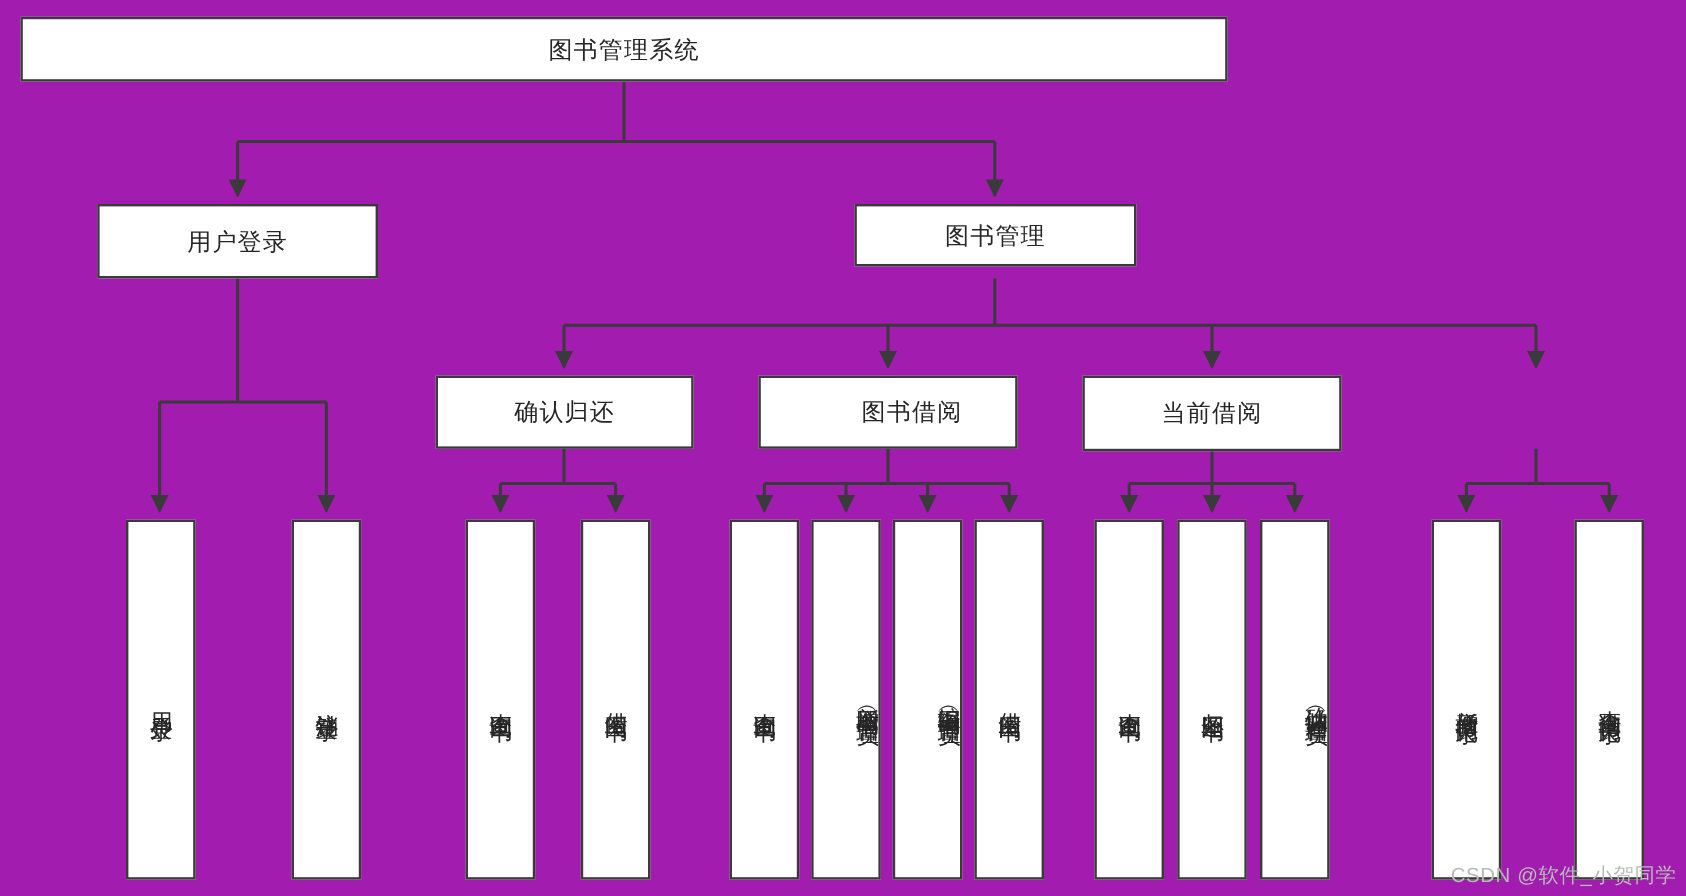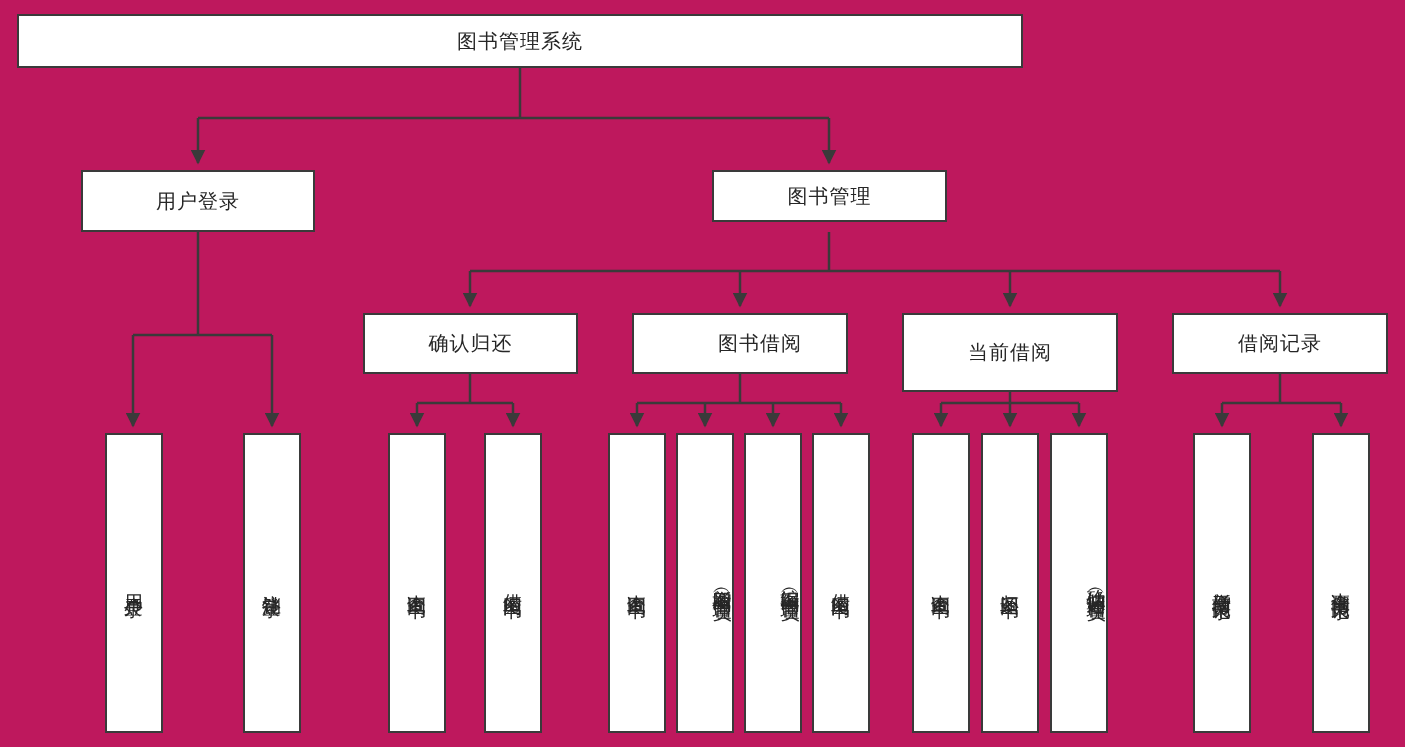--- a/index.html
+++ b/index.html
@@ -7,21 +7,21 @@
     padding: 0;
     background: #ffffff;
   }
   body {
     font-family: "Liberation Sans", "DejaVu Sans", sans-serif;
   }
   #canvas {
     position: relative;
     width: 1405px;
     height: 747px;
-    background: #be185d;
+    background: #a21caf;
     overflow: hidden;
   }
   .node {
     position: absolute;
     box-sizing: border-box;
     border: 2px solid #3a3a3a;
     background: #ffffff;
     display: flex;
     align-items: center;
     justify-content: center;
@@ -121,35 +121,35 @@
     </g>
   </svg>
 
   <div class="node h" style="left:17px; top:14px; width:1006px; height:54px;">图书管理系统</div>
 
   <div class="node h" style="left:81px; top:170px; width:234px; height:62px;">用户登录</div>
   <div class="node h" style="left:712px; top:170px; width:235px; height:52px;">图书管理</div>
 
   <div class="node h" style="left:363px; top:313px; width:215px; height:61px;">确认归还</div>
   <div class="node h" style="left:632px; top:313px; width:216px; height:61px;padding-left:40px;">图书借阅</div>
-  <div class="node h" style="left:902px; top:313px; width:216px; height:79px;">当前借阅</div>
-  <div class="node h" style="left:1172px; top:313px; width:216px; height:61px;">借阅记录</div>
+  <div class="node h" style="left:902px; top:313px; width:216px; height:63px;">当前借阅</div>
 
   <div class="node v mid" style="left:105px; top:433px; width:58px; height:300px;">用户登录</div>
   <div class="node v mid" style="left:243px; top:433px; width:58px; height:300px;">注销登录</div>
 
   <div class="node v mid" style="left:388px; top:433px; width:58px; height:300px;">查询图书</div>
   <div class="node v mid" style="left:484px; top:433px; width:58px; height:300px;">借阅图书</div>
 
   <div class="node v mid" style="left:608px; top:433px; width:58px; height:300px;">查询图书</div>
   <div class="node v top" style="left:676px; top:433px; width:58px; height:300px;">新增图书（管理员）</div>
   <div class="node v top" style="left:744px; top:433px; width:58px; height:300px;">编辑图书（管理员）</div>
   <div class="node v mid" style="left:812px; top:433px; width:58px; height:300px;">借阅图书</div>
 
   <div class="node v mid" style="left:912px; top:433px; width:58px; height:300px;">查询图书</div>
   <div class="node v mid" style="left:981px; top:433px; width:58px; height:300px;">归还图书</div>
   <div class="node v top" style="left:1050px; top:433px; width:58px; height:300px;">确认归还（管理员）</div>
 
   <div class="node v mid" style="left:1193px; top:433px; width:58px; height:300px;">新增借阅记录</div>
   <div class="node v mid" style="left:1312px; top:433px; width:58px; height:300px;">查询借阅记录</div>
 
+  <div class="watermark">CSDN @软件_小贺同学</div>
 
 </div>
 
 </body></html>

